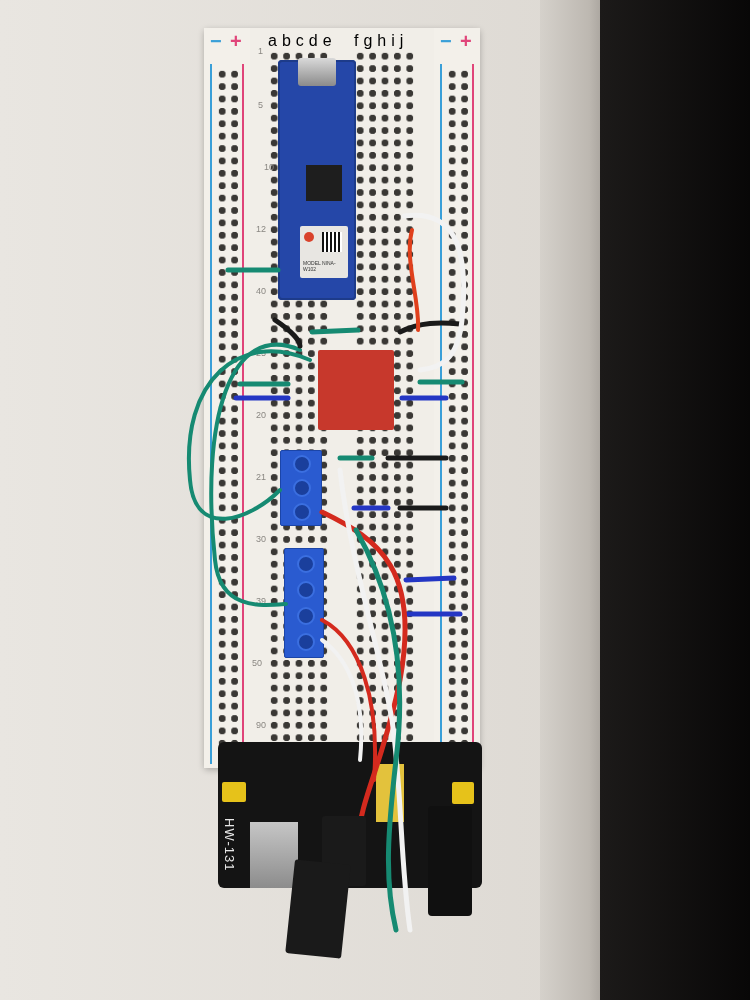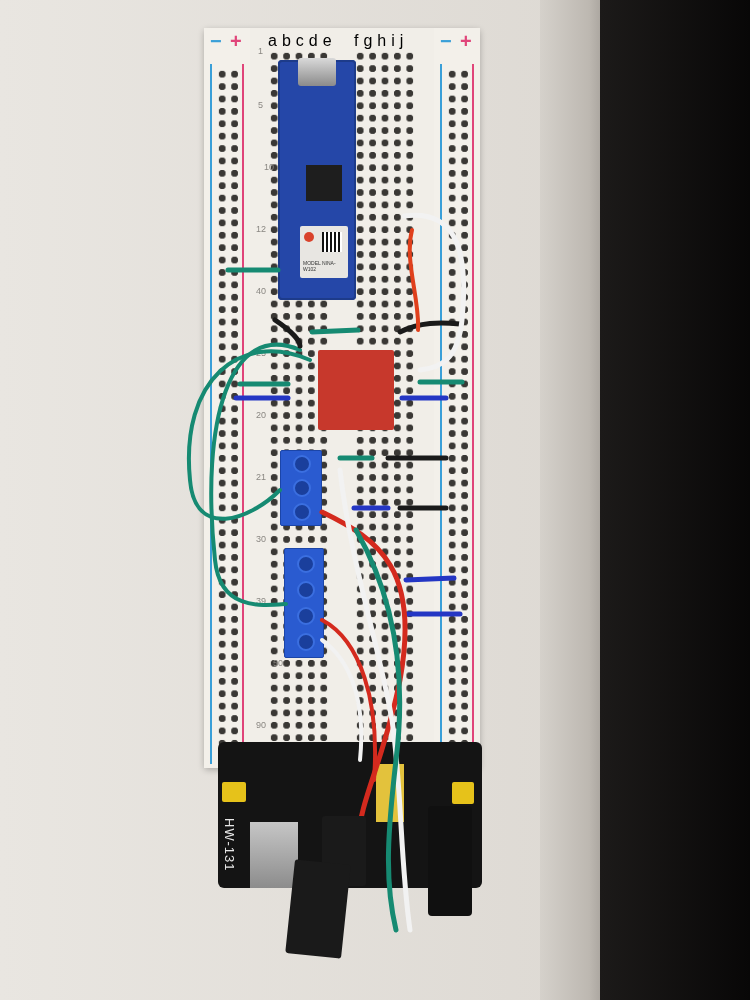--- a/index.html
+++ b/index.html
@@ -63,21 +63,21 @@
   <span class="rownum" style="left:54px;top:18px">1</span>
   <span class="rownum" style="left:54px;top:72px">5</span>
   <span class="rownum" style="left:60px;top:134px">10</span>
   <span class="rownum" style="left:52px;top:196px">12</span>
   <span class="rownum" style="left:52px;top:258px">40</span>
   <span class="rownum" style="left:52px;top:320px">25</span>
   <span class="rownum" style="left:52px;top:382px">20</span>
   <span class="rownum" style="left:52px;top:444px">21</span>
   <span class="rownum" style="left:52px;top:506px">30</span>
   <span class="rownum" style="left:52px;top:568px">39</span>
-  <span class="rownum" style="left:69px;top:630px">50</span>
+  <span class="rownum" style="left:48px;top:630px">50</span>
   <span class="rownum" style="left:52px;top:692px">90</span>
 </div>
 
 <div class="nano"></div>
 <div class="usb"></div>
 <div class="chip"></div>
 <div class="module">
   <div class="logo"></div>
   <div class="qr"></div>
   <div class="txt">MODEL NINA-W102</div>

